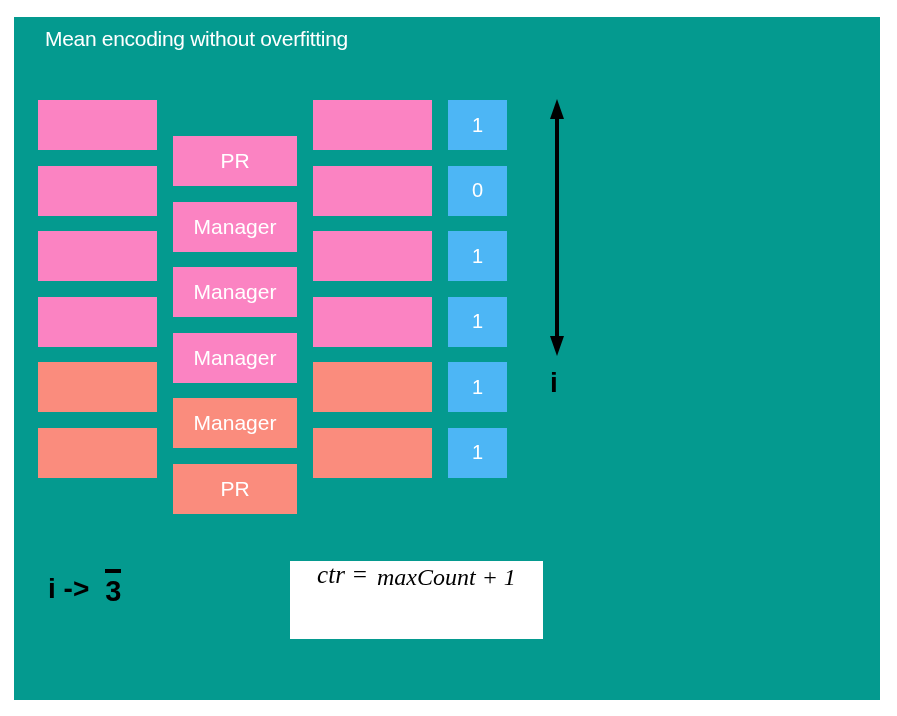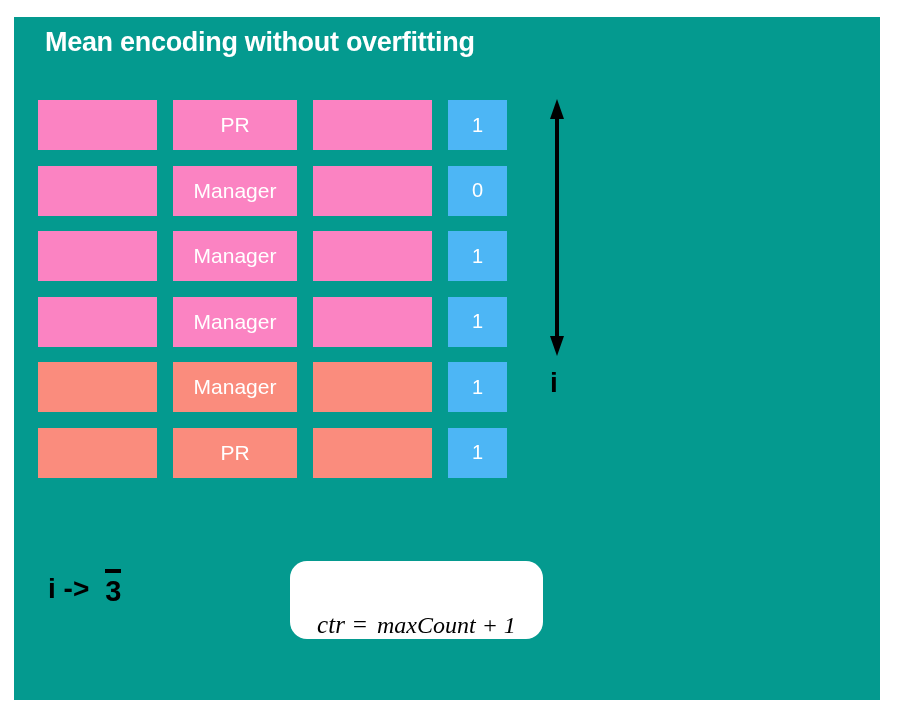--- a/index.html
+++ b/index.html
@@ -1,41 +1,41 @@
 <!DOCTYPE html>
 <html><head>
 <meta charset="utf-8">
 <style>
   html,body{margin:0;padding:0;background:#ffffff;}
   #canvas{position:relative;width:897px;height:716px;background:#ffffff;
           font-family:"Liberation Sans",sans-serif;overflow:hidden;}
   .slide{position:absolute;left:14px;top:17px;width:866px;height:683px;background:#049a8f;}
-  .title{position:absolute;left:31px;top:10px;font-size:27px;font-weight:bold;
+  .title{position:absolute;left:31px;top:10px;font-size:21px;font-weight:normal;
          color:#ffffff;letter-spacing:-0.3px;white-space:nowrap;}
   .grid{position:absolute;left:24px;top:83px;display:flex;flex-direction:column;gap:15.6px;}
   .row{display:flex;gap:16px;height:50px;}
   .cell{width:119px;height:50px;display:flex;align-items:center;justify-content:center;
         color:#ffffff;font-size:21px;}
-  .cell.mid{width:124px;}
+  .cell.mid{width:124px;margin-top:36px;}
   .row.hist .cell{background:#fb83c2;}
   .row.cur  .cell{background:#fa8c7d;}
   .row .cell.target{width:59px;background:#4db6f5;font-size:20px;}
   .span-arrow{position:absolute;left:531px;top:82px;width:24px;height:257px;}
   .hist-label{position:absolute;left:556px;top:199px;font-size:26px;color:#000;white-space:nowrap;}
   .i-label{position:absolute;left:536px;top:350px;font-size:28px;font-weight:bold;color:#000;}
   .mean-formula{position:absolute;left:34px;top:552px;display:flex;align-items:center;
                 color:#000;font-weight:bold;}
   .mean-lhs{font-size:28px;}
   .frac{margin-left:16px;text-align:center;}
   .frac .num{font-size:29px;padding:0 12px 4px 12px;}
   .frac .bar{height:4px;background:#000;}
   .frac .den{font-size:29px;padding-top:2px;}
   .ctr-box{position:absolute;left:276px;top:544px;width:253px;height:78px;background:#ffffff;
-           display:flex;align-items:flex-end;justify-content:center;color:#000;
-           font-family:"Liberation Serif",serif;font-style:italic;border-radius:17px;}
+           display:flex;align-items:flex-start;justify-content:center;color:#000;
+           font-family:"Liberation Serif",serif;font-style:italic;}
   .ctr-lhs{font-size:25px;margin-right:9px;}
   .ctr-frac{text-align:center;}
   .ctr-frac .num{font-size:24px;padding:0 8px 4px 8px;border-bottom:2px solid #000;white-space:nowrap;}
   .ctr-frac .den{font-size:24px;padding-top:3px;white-space:nowrap;}
 </style>
 </head>
 <body>
 
 <div id="canvas">
   <div class="slide">

